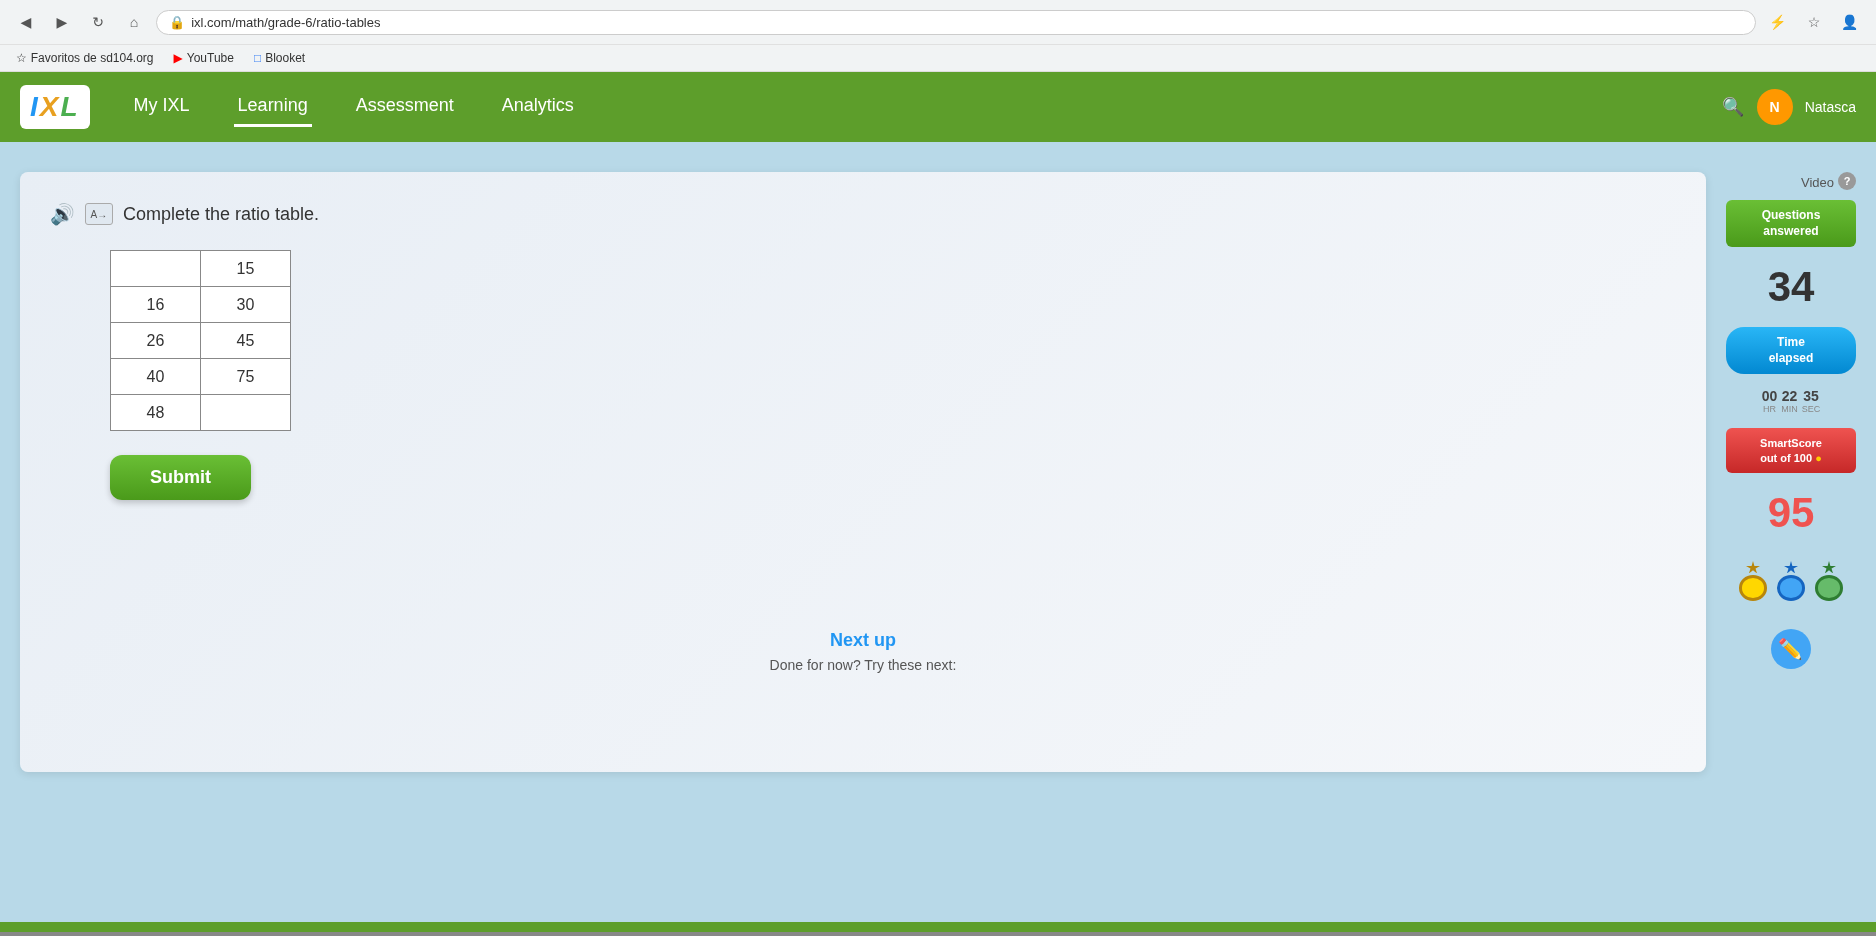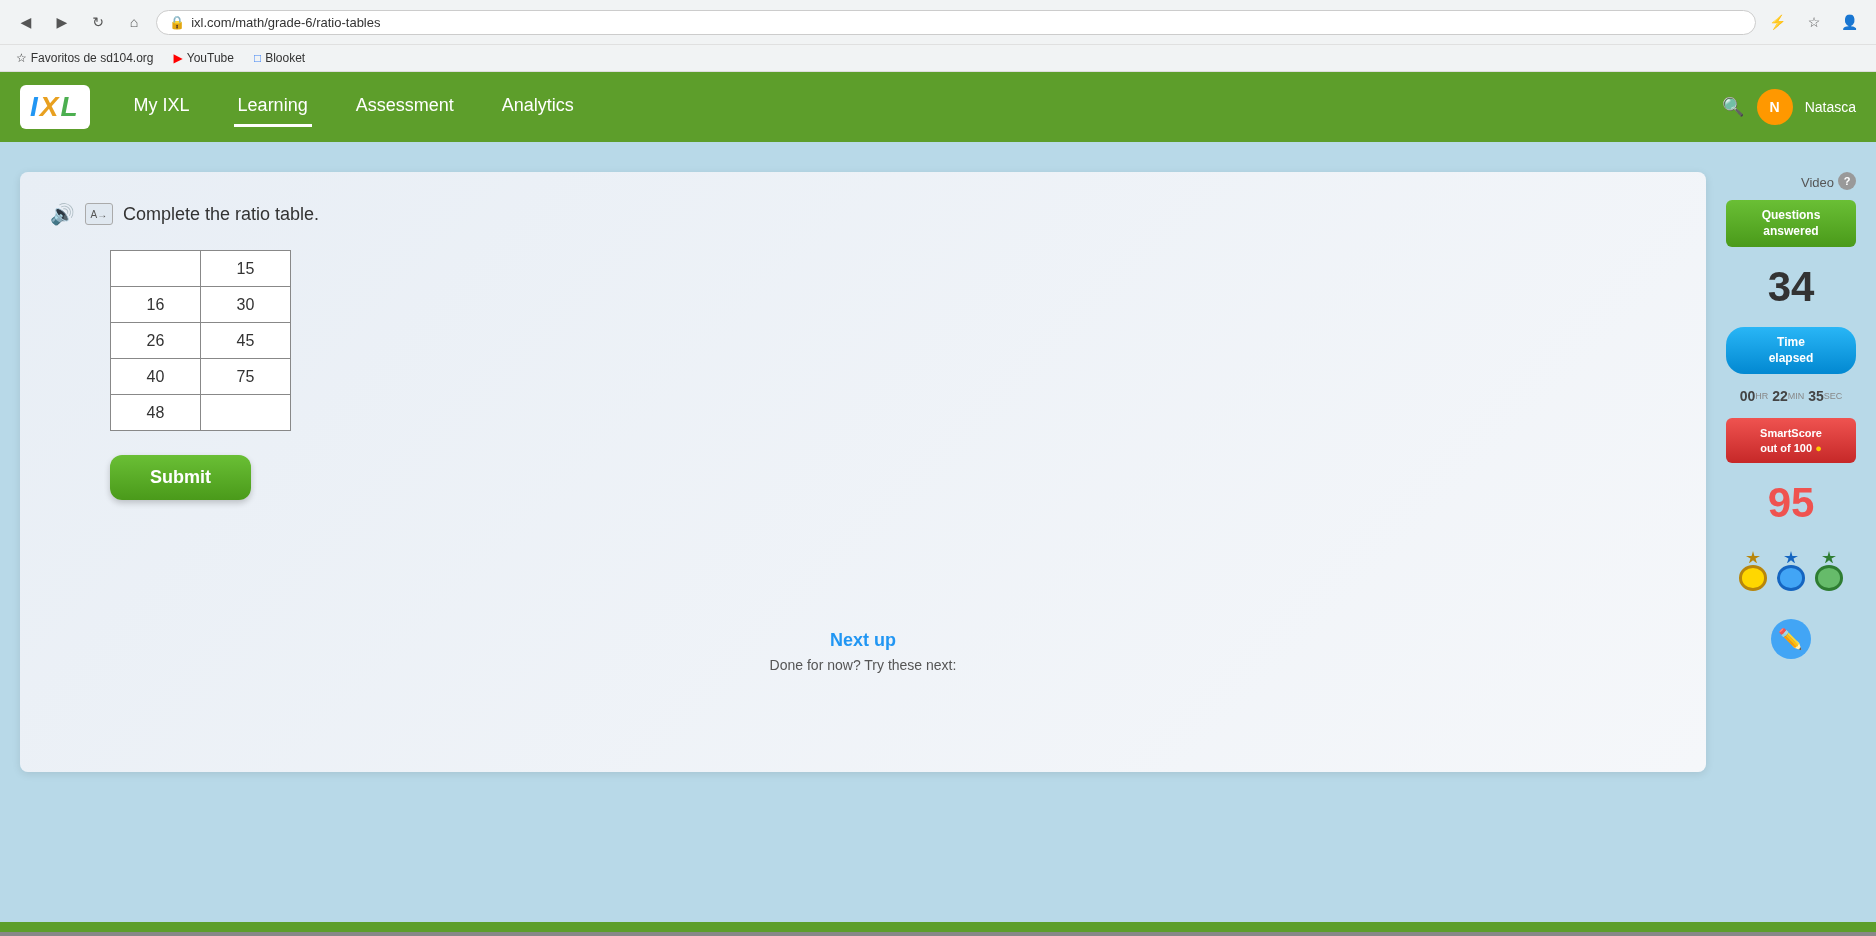--- a/index.html
+++ b/index.html
@@ -299,21 +299,21 @@
     .time-display {
       display: flex;
       justify-content: center;
       gap: 4px;
       font-size: 13px;
       color: #555;
       margin: 4px 0;
     }
     .time-unit {
       display: flex;
-      flex-direction: row;
+      flex-direction: column;
       align-items: center;
       text-align: right;
     }
     .time-val { font-size: 14px; font-weight: bold; color: #444; }
     .time-label-sm { font-size: 9px; color: #888; }
 
     .smart-score-btn {
       background: linear-gradient(to bottom, #ef5350, #c62828);
       color: white;
       border: none;

